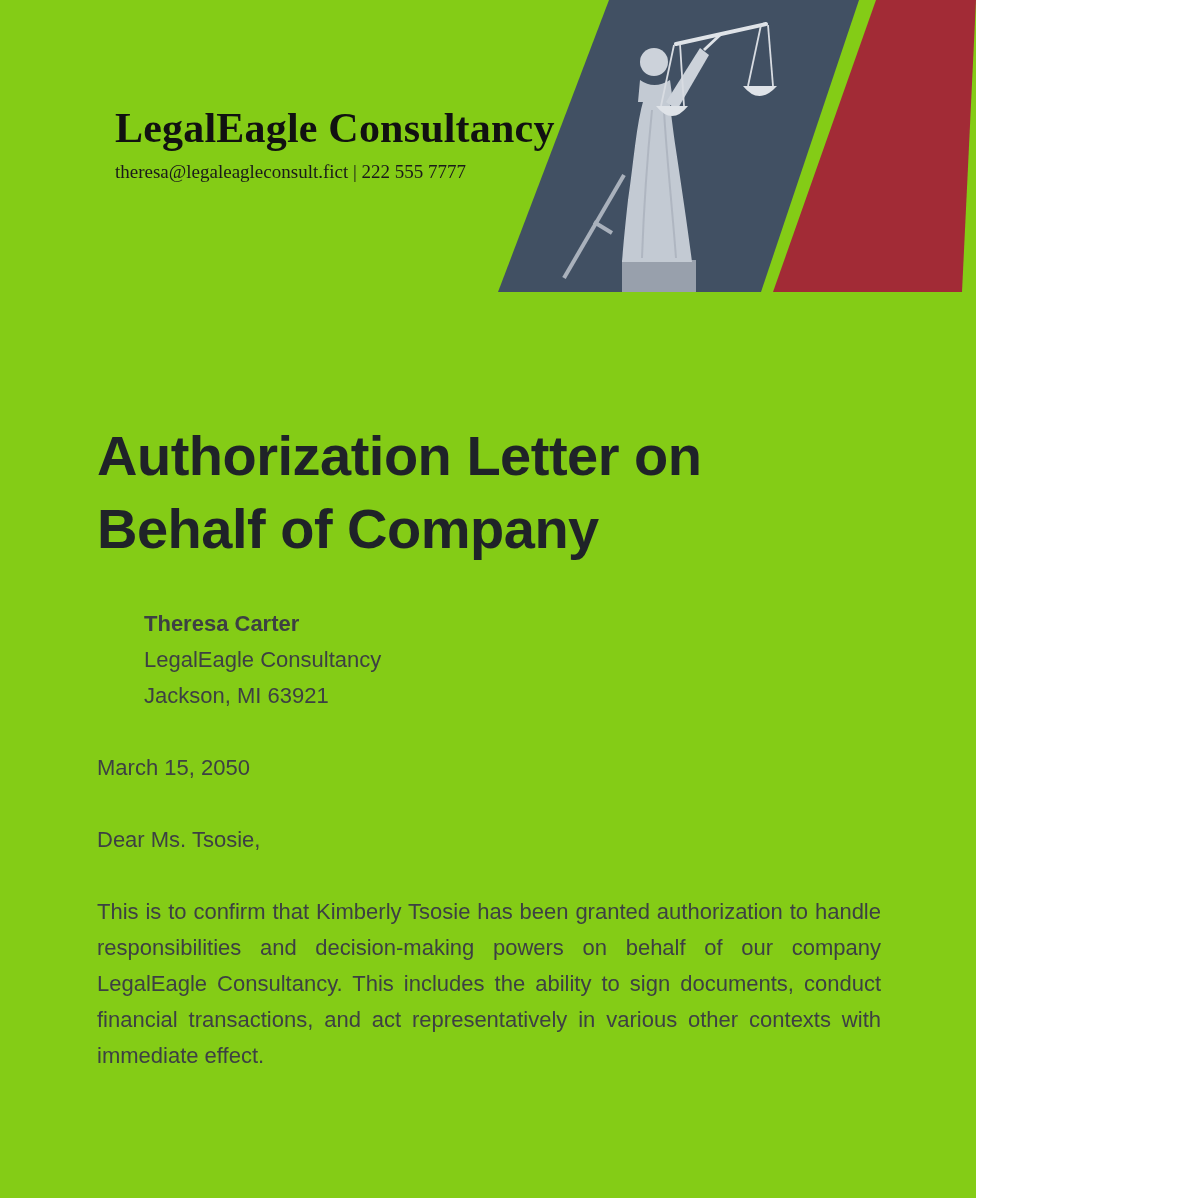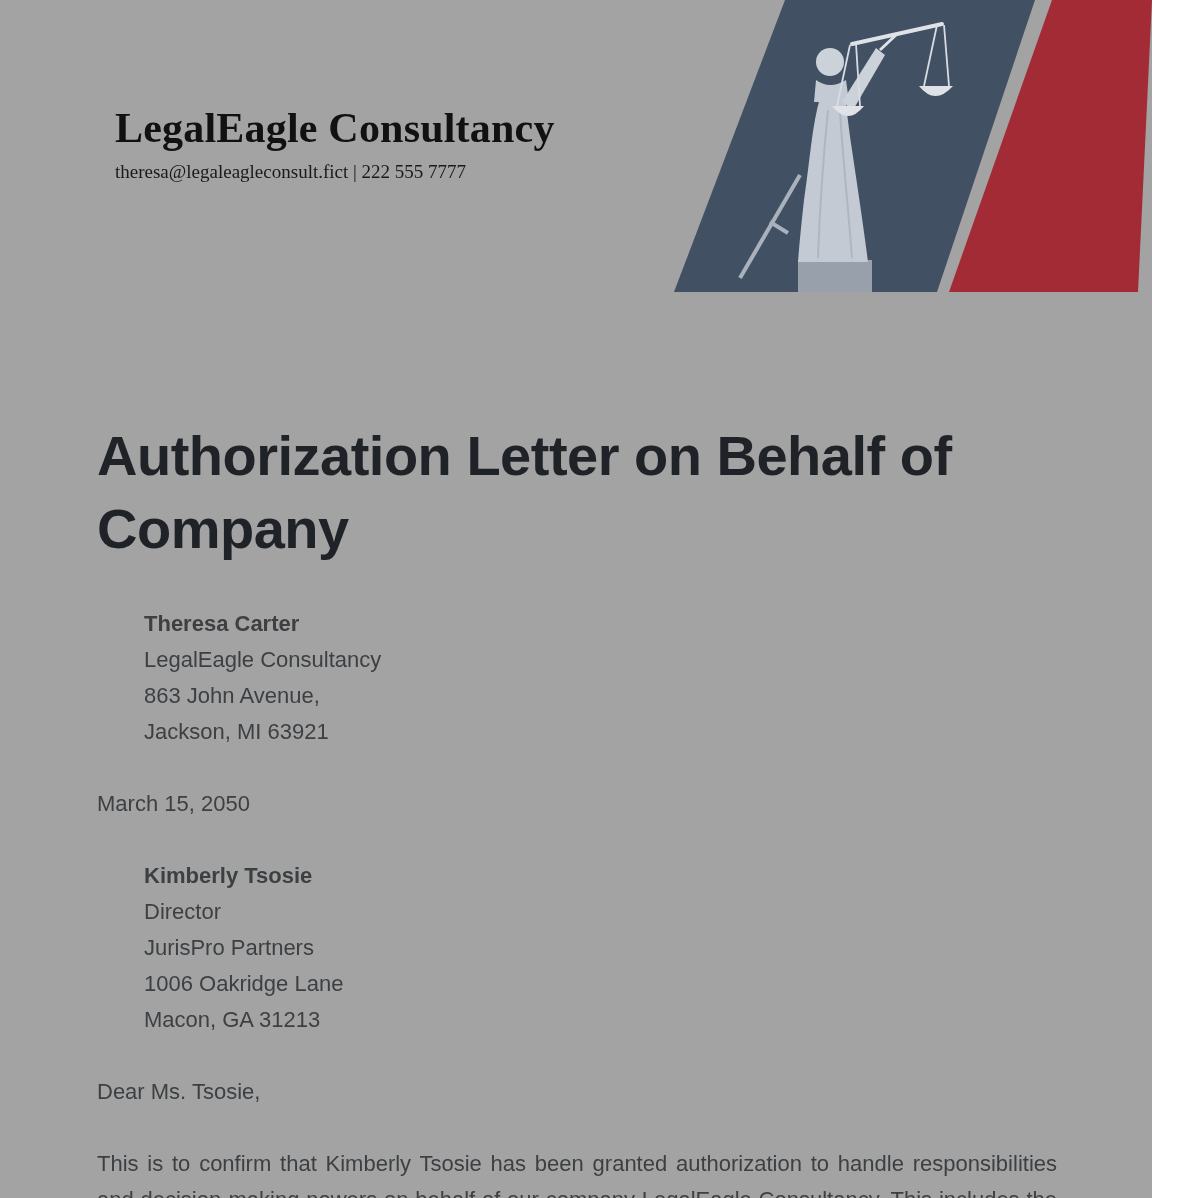--- a/index.html
+++ b/index.html
@@ -6,24 +6,24 @@
   html, body { background: #ffffff; }
   body {
     width: 1200px;
     height: 1198px;
     overflow: hidden;
     font-family: "Liberation Sans", sans-serif;
     color: #3d4043;
   }
   .page {
     position: relative;
-    width: 1152px;
+    width: 976px;
     height: 1198px;
     overflow: hidden;
-    background: #a3a3a3;
+    background: #84cc16;
   }
   
   .letterhead { position: relative; height: 292px; }
   .brand { padding: 104px 0 0 115px; }
   .brand h1 {
     font-family: "Liberation Serif", serif;
     font-weight: 700;
     font-size: 42px;
     line-height: 1.15;
     color: #111111;
@@ -117,32 +117,24 @@
     </svg>
   </header>
 
   <main class="content">
 
     <h2 class="letter-title">Authorization Letter on Behalf of Company</h2>
 
     <div class="block sender">
       <p class="bold-name">Theresa Carter</p>
       <p>LegalEagle Consultancy</p>
-      <p>863 John Avenue,</p>
       <p>Jackson, MI 63921</p>
     </div>
 
     <p class="date-line">March 15, 2050</p>
 
-    <div class="block recipient">
-      <p class="bold-name">Kimberly Tsosie</p>
-      <p>Director</p>
-      <p>JurisPro Partners</p>
-      <p>1006 Oakridge Lane</p>
-      <p>Macon, GA 31213</p>
-    </div>
 
     <p class="salutation">Dear Ms. Tsosie,</p>
 
     <p class="body-par">This is to confirm that Kimberly Tsosie has been granted authorization to handle responsibilities and decision-making powers on behalf of our company LegalEagle Consultancy. This includes the ability to sign documents, conduct financial transactions, and act representatively in various other contexts with immediate effect.</p>
 
   </main>
 </div>
 
 </body></html>

